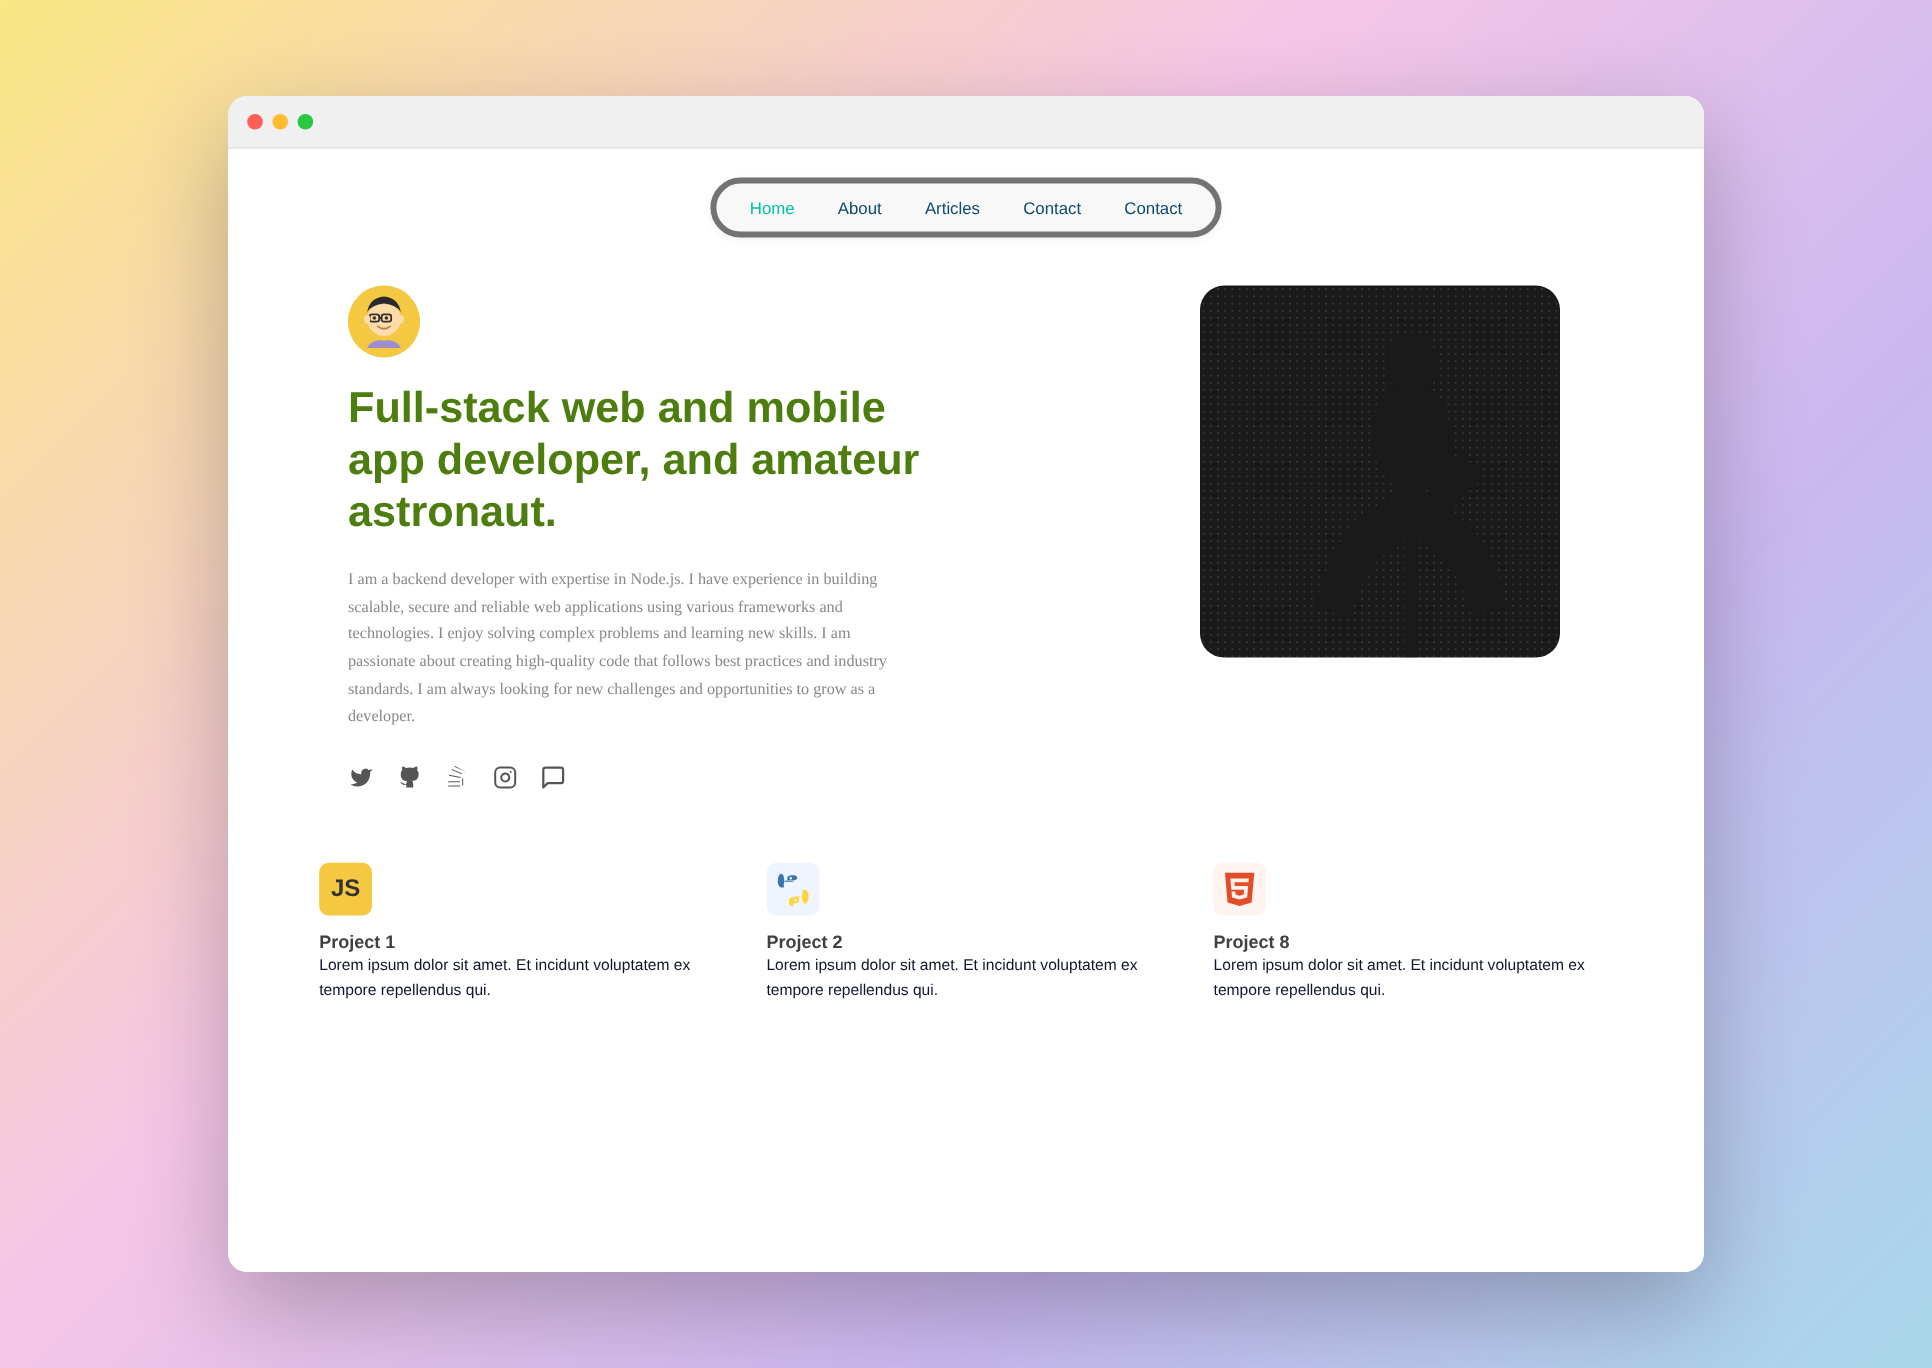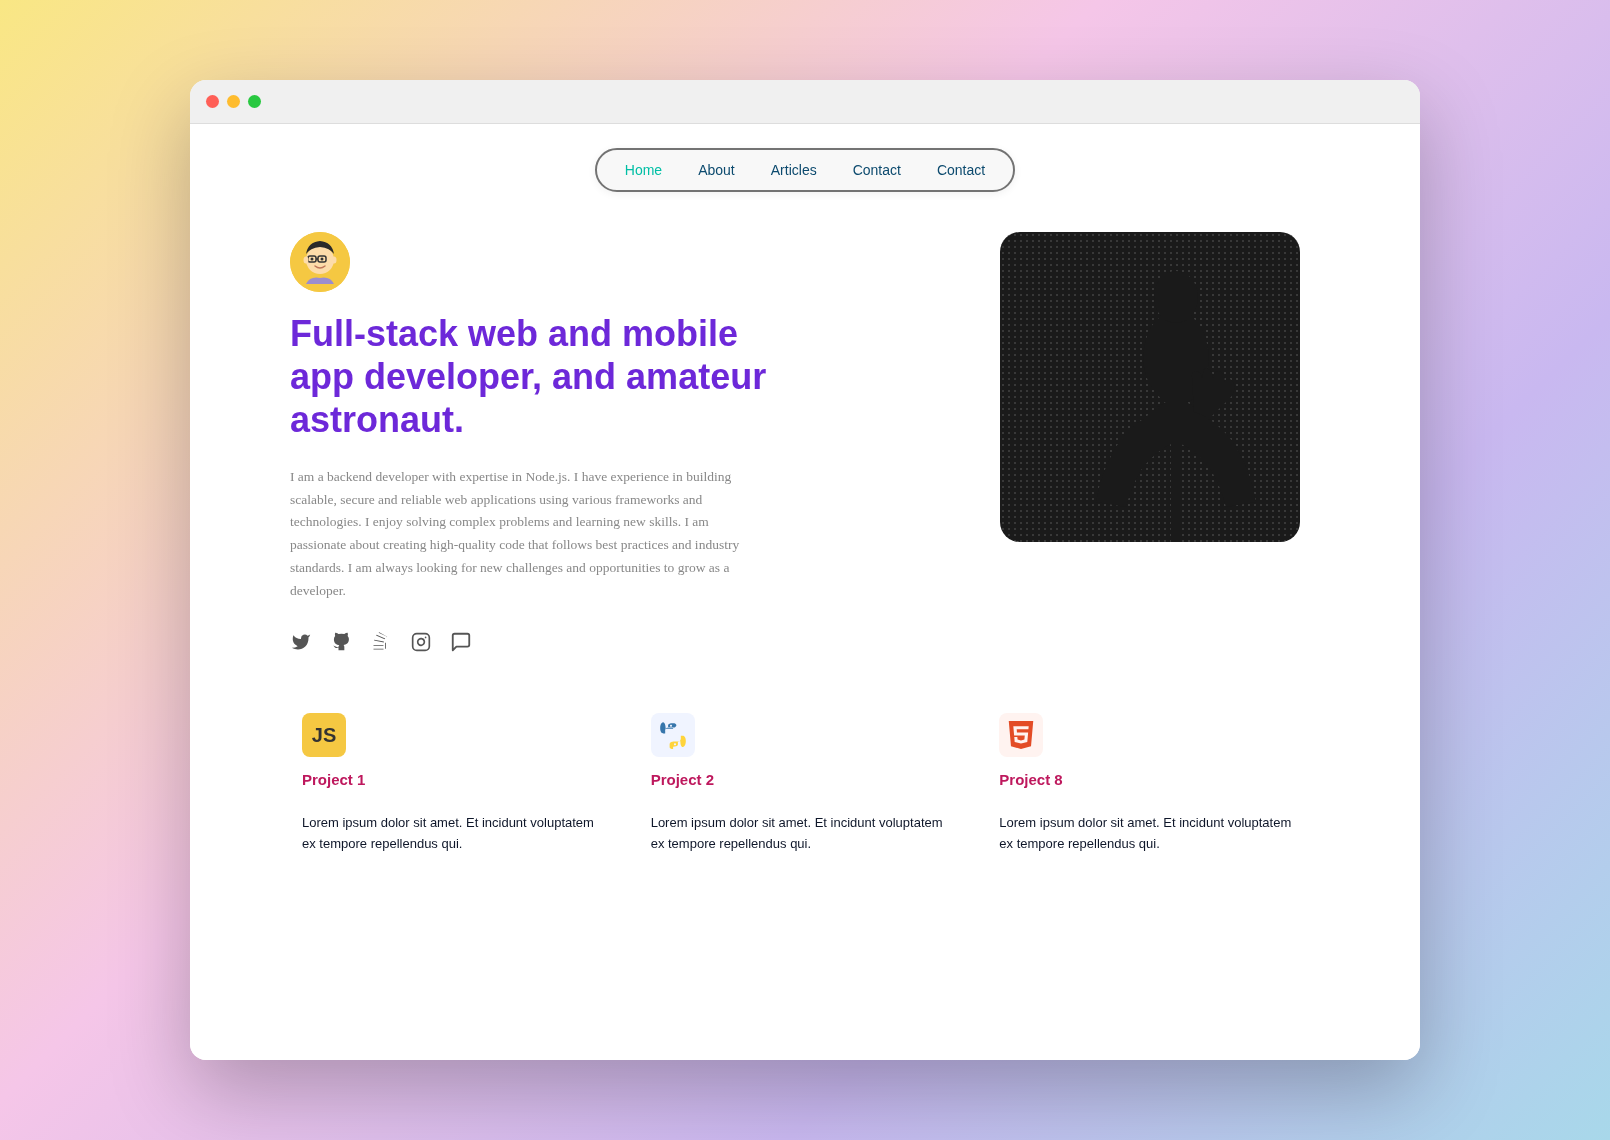--- a/index.html
+++ b/index.html
@@ -59,21 +59,21 @@
 
     
     .navbar {
       display: flex;
       justify-content: center;
       padding: 24px 0 20px;
     }
 
     .nav-pill {
       background: #f8f8f8;
-      border: 2px solid #737373;
+      border: 5px solid #737373;
       border-radius: 50px;
       padding: 8px 20px;
       display: flex;
       gap: 20px;
       align-items: center;
       box-shadow: 0 2px 8px rgba(0,0,0,0.06);
     }
 
     .nav-item {
       font-size: 14px;
@@ -115,21 +115,21 @@
 
     
     .avatar-svg {
       width: 60px;
       height: 60px;
     }
 
     .hero-title {
       font-size: 36px;
       font-weight: 800;
-      color: #6d28d9;
+      color: #4d7c0f;
       line-height: 1.2;
       margin-bottom: 24px;
       max-width: 480px;
     }
 
     .hero-desc {
       font-size: 13.5px;
       color: #888;
       line-height: 1.7;
       max-width: 460px;
@@ -163,21 +163,21 @@
       width: 300px;
       height: 310px;
       border-radius: 20px;
       background: #1a1a1a;
       overflow: hidden;
       position: relative;
     }
 
     
     .projects-section {
-      padding: 20px 112px 40px;
+      padding: 20px 76px 40px;
     }
 
     .projects-grid {
       display: grid;
       grid-template-columns: repeat(3, 1fr);
       gap: 40px;
     }
 
     .project-card {
       display: flex;
@@ -207,22 +207,22 @@
     }
 
     .project-icon.html {
       background: #fff3f0;
       color: #e34c26;
     }
 
     .project-title {
       font-size: 15px;
       font-weight: 700;
-      color: #be185d;
-      margin-bottom: 25px;
+      color: #404040;
+      margin-bottom: 0;
     }
 
     .project-desc {
       font-size: 13px;
       color: #0f172a;
       line-height: 1.6;
     }
 
     
     .person-figure {

